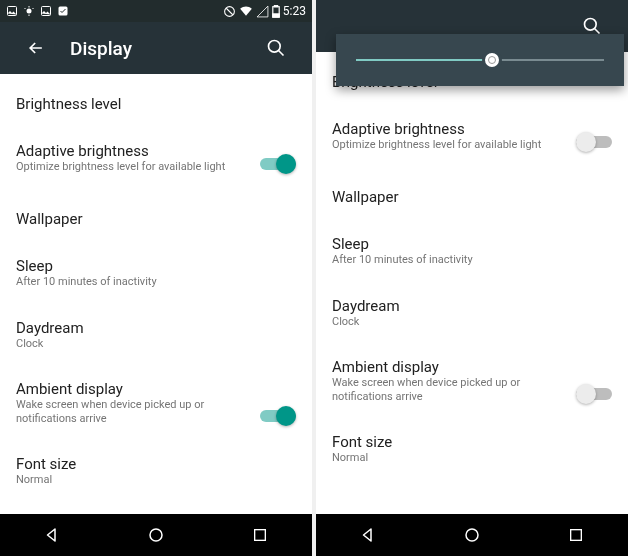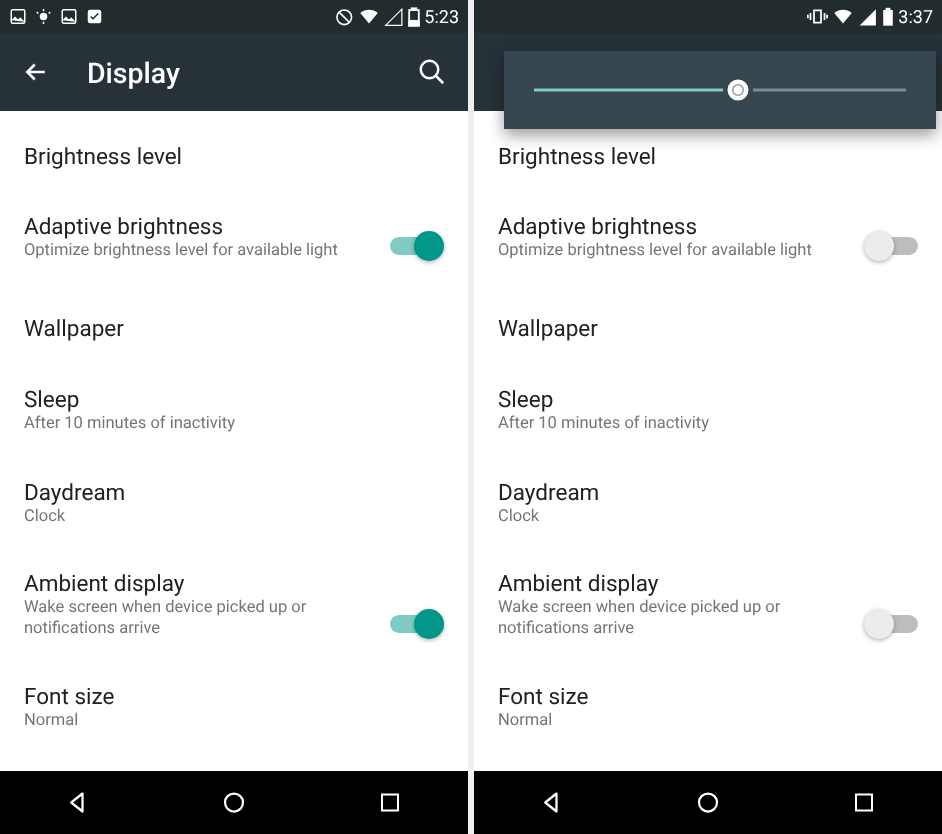--- a/index.html
+++ b/index.html
@@ -1,21 +1,21 @@
 <!DOCTYPE html>
 <html><head>
 <meta charset="utf-8">
 <style>
 *{margin:0;padding:0;box-sizing:border-box;font-family:Roboto,"Helvetica Neue",Arial,sans-serif}
 body{background:#f0f0f0;display:flex;gap:4px;width:628px;height:556px;overflow:hidden}
 .phone{width:312px;height:556px;background:#ec4899;display:flex;flex-direction:column;position:relative}
 .statusbar{height:22px;background:#222c2d;color:#fff;display:flex;align-items:center;padding:0 6px;font-size:12px;justify-content:space-between}
 .status-left{display:flex;gap:5px;align-items:center}
 .status-right{display:flex;gap:3px;align-items:center}
-.appbar{height:52px;background:#263238;color:#fff;display:flex;align-items:center;padding:0 14px}
+.appbar{height:52px;background:#263238;color:#fff;display:flex;align-items:center;padding:0 26px}
 .appbar .back{width:20px;height:20px;margin-right:24px}
 .appbar .title{font-size:19px;font-weight:500;flex:1}
 .appbar .search{width:20px;height:20px}
 .list{flex:1;background:#fff;overflow:hidden}
 .item{padding:14px 16px;border-bottom:1px solid rgba(0,0,0,0);display:flex;align-items:flex-end;min-height:54px}
 .item .textcol{flex:1}
 .item .primary{font-size:15px;color:#212121}
 .item .secondary{font-size:11px;color:#757575;margin-top:0;line-height:1.3}
 .switch{width:36px;height:20px;position:relative;flex-shrink:0;margin-left:12px}
 .switch .track{position:absolute;top:4px;left:0;right:0;height:12px;border-radius:6px}
@@ -153,40 +153,20 @@
       </div>
     <div class="navbtn">
         <svg width="16" height="16" viewBox="0 0 24 24" fill="none" stroke="#fff" stroke-width="2">
           <rect x="4" y="4" width="16" height="16"></rect>
         </svg>
       </div>
   </div>
 </div>
 
 <div class="phone">
-  <div class="statusbar">
-    <div class="status-left"></div>
-    <div class="status-right">
-      <svg width="14" height="14" viewBox="0 0 24 24" fill="none" stroke="#fff" stroke-width="2">
-          <rect x="8" y="5" width="8" height="14"></rect>
-          <path d="M4 8v8M20 8v8M1 10v4M23 10v4"></path>
-        </svg>
-      <svg width="14" height="14" viewBox="0 0 24 24" fill="#fff">
-          <path d="M12 20l10-12c-6-5-14-5-20 0z"></path>
-        </svg>
-      <svg width="13" height="13" viewBox="0 0 24 24" fill="#fff">
-          <path d="M2 22L22 2v20z"></path>
-        </svg>
-      <svg width="8" height="13" viewBox="0 0 10 16" fill="#fff">
-          <rect x="1" y="2" width="8" height="13"></rect>
-          <rect x="3" y="0" width="4" height="2"></rect>
-        </svg>
-      <span>3:37</span>
-    </div>
-  </div>
   <div class="appbar">
     <div class="back" style="visibility:hidden"></div>
     <div class="title"></div>
     <div class="search">
       <svg width="20" height="20" viewBox="0 0 24 24" fill="none" stroke="#fff" stroke-width="2">
           <circle cx="10" cy="10" r="7"></circle>
           <path d="M21 21l-6-6"></path>
         </svg>
     </div>
   </div>

